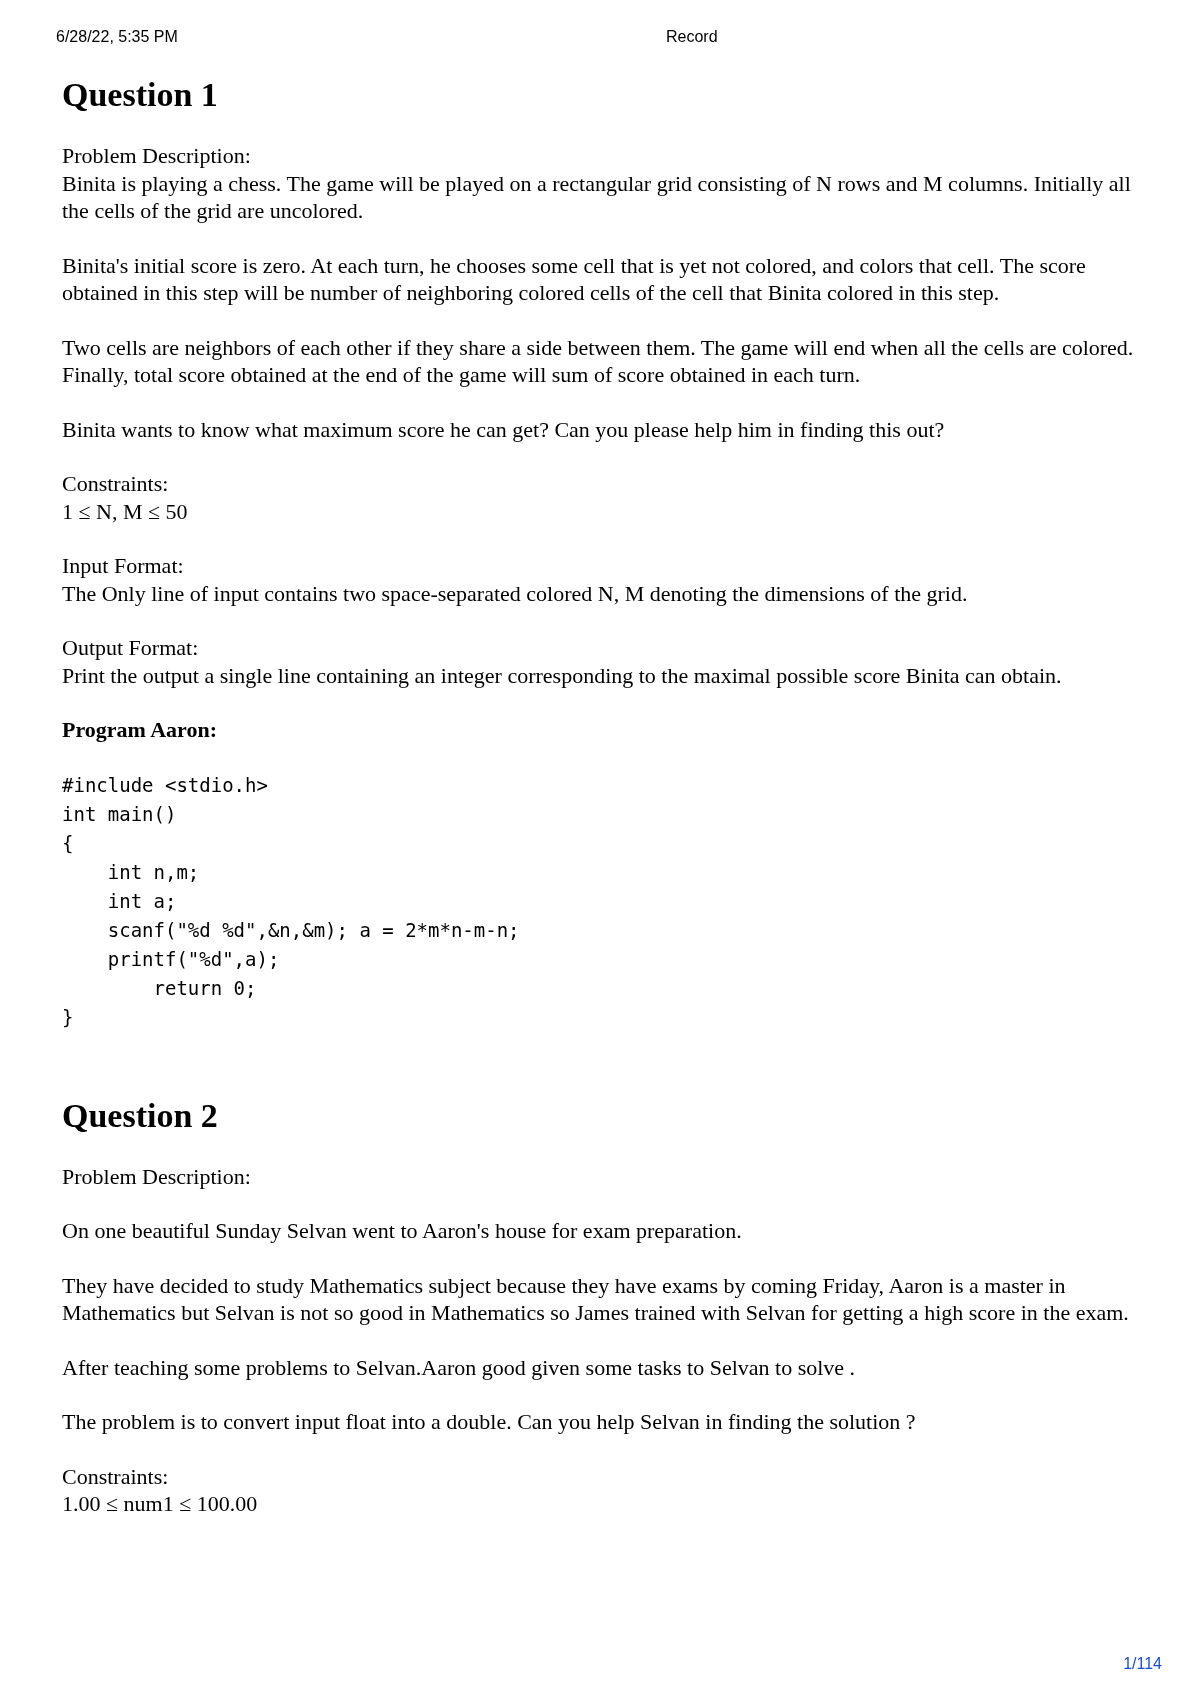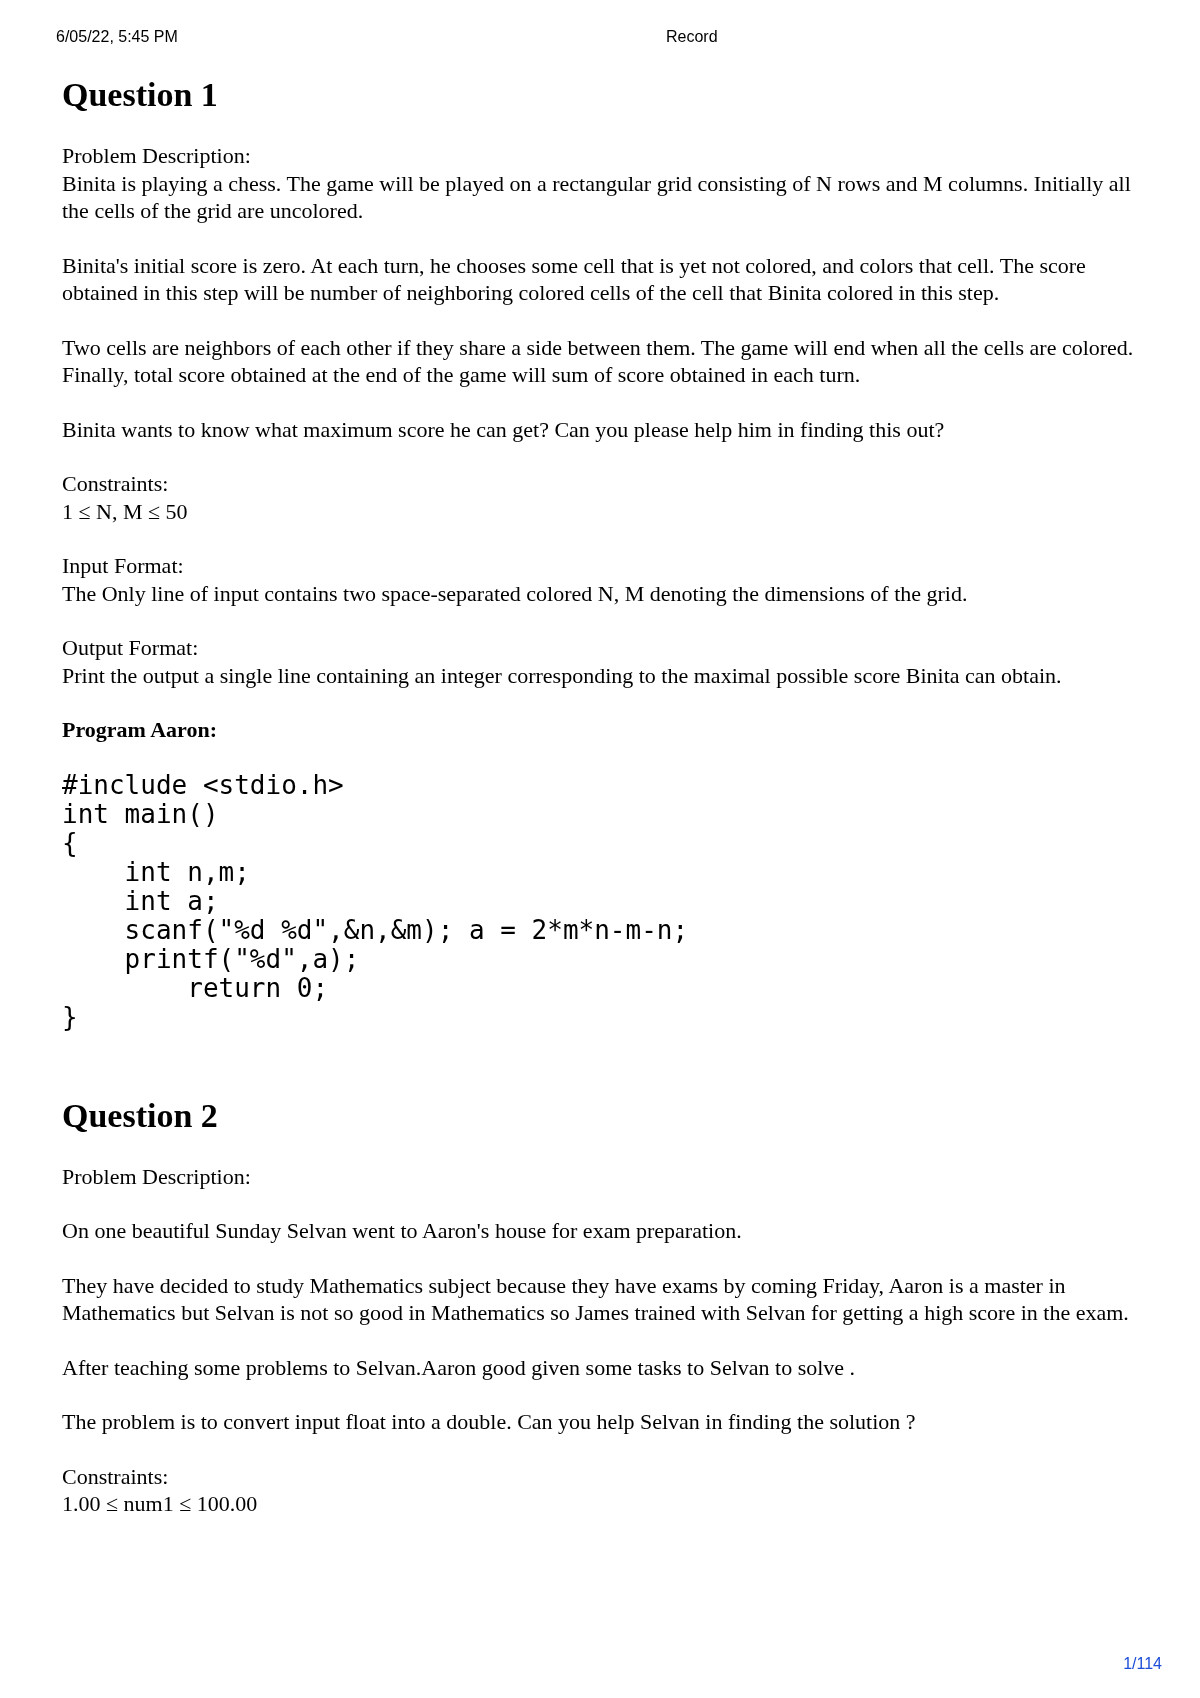--- a/index.html
+++ b/index.html
@@ -52,42 +52,42 @@
   p.body-text {
     margin: 27px 0;
     white-space: pre-line;
     font-family: Liberation Serif, serif;
   }
   p.body-text.bold {
     font-weight: 700;
   }
   pre.code-block {
     font-family: "DejaVu Sans Mono", monospace;
-    font-size: 26px;
+    font-size: 19px;
     line-height: 29px;
     margin: 27px 0;
     white-space: pre;
   }
   .print-footer {
     position: absolute;
     right: 38px;
     bottom: 26px;
     font-family: "Liberation Sans", sans-serif;
     font-size: 16px;
     line-height: 17px;
     color: #1d4ed8;
   }
 </style>
 </head>
 <body>
 
 <div class="page">
 
   <header class="print-header">
-    <span class="ph-date">6/05/22, 5:45 PM</span>
+    <span class="ph-date">6/28/22, 5:35 PM</span>
     <span class="ph-title">Record</span>
   </header>
 
   <h1 class="q-heading">Question 1</h1>
 
   <p class="body-text">Problem Description:
 Binita is playing a chess. The game will be played on a rectangular grid consisting of N rows and M columns. Initially all the cells of the grid are uncolored.</p>
   <p class="body-text">Binita's initial score is zero. At each turn, he chooses some cell that is yet not colored, and colors that cell. The score obtained in this step will be number of neighboring colored cells of the cell that Binita colored in this step.</p>
   <p class="body-text">Two cells are neighbors of each other if they share a side between them. The game will end when all the cells are colored. Finally, total score obtained at the end of the game will sum of score obtained in each turn.</p>
   <p class="body-text">Binita wants to know what maximum score he can get? Can you please help him in finding this out?</p>

